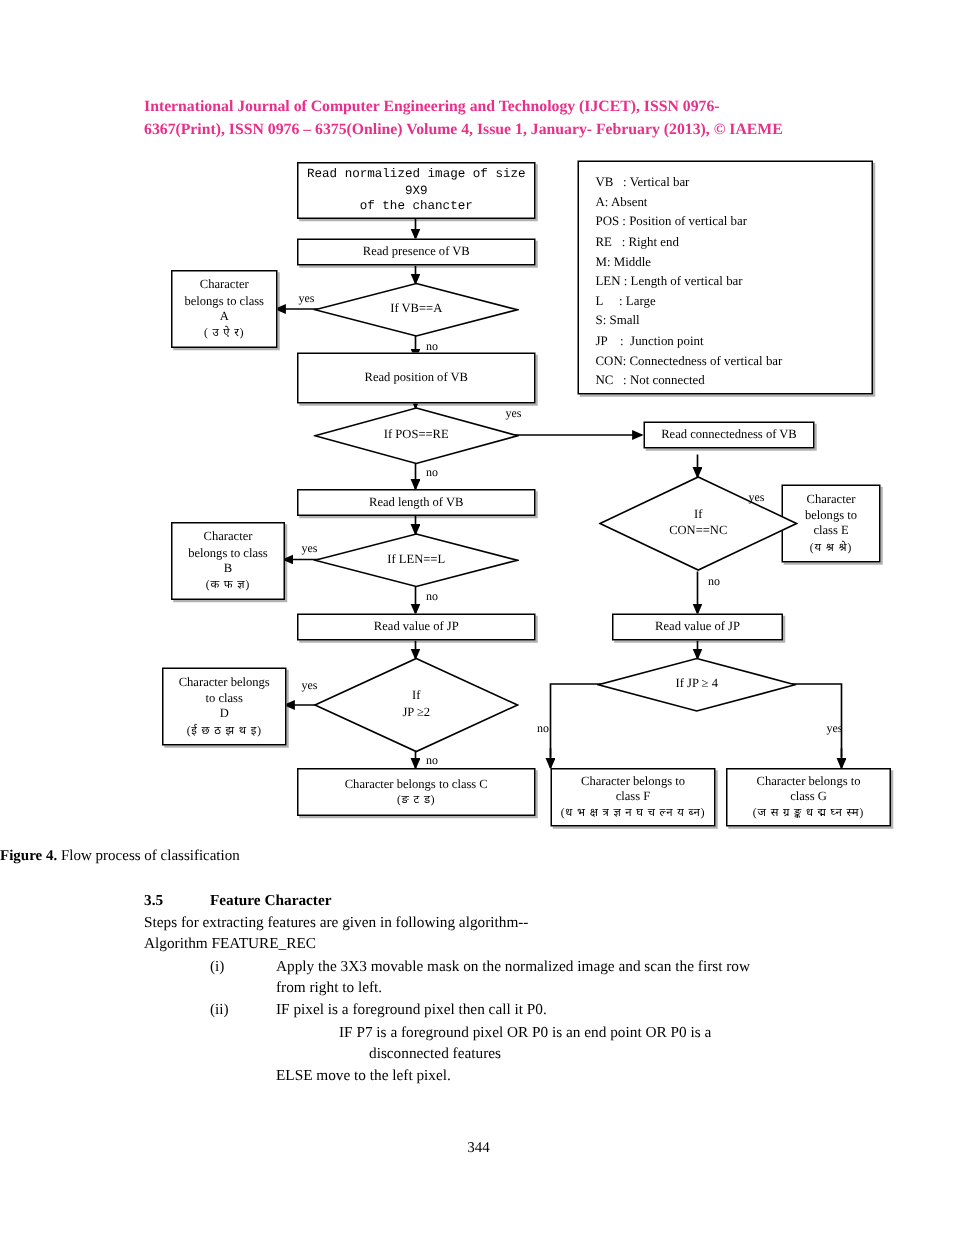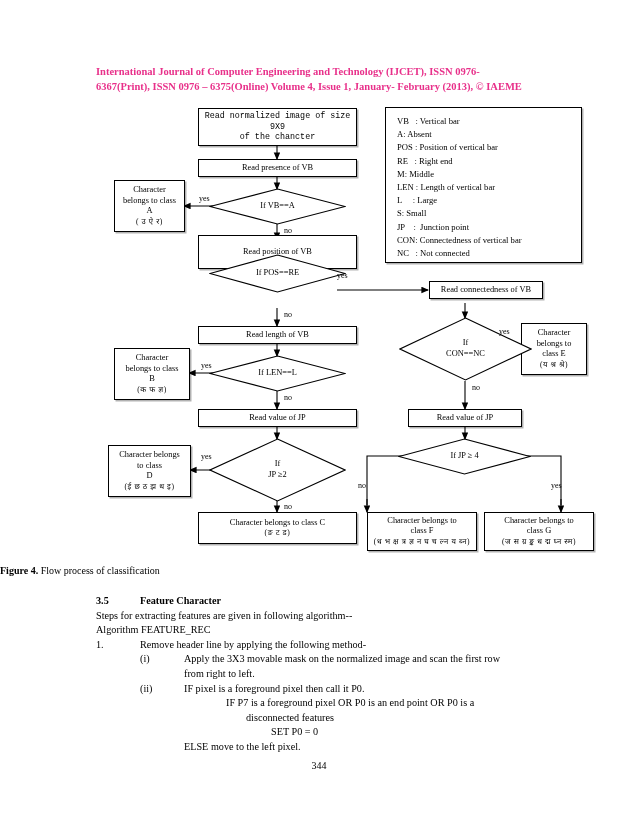--- a/index.html
+++ b/index.html
@@ -223,21 +223,21 @@
 
     <div class="dia" style="left:209px;top:88px;width:137px;height:37px;">
       <svg width="137" height="37">
           <polygon points="68.5,1 136,18.5 68.5,36 1,18.5" fill="#fff" stroke="#000" stroke-width="1.1"></polygon>
         </svg>
       <div class="lbl">
           <span>If VB==A</span>
         </div>
     </div>
 
-    <div class="dia" style="left:209px;top:154px;width:137px;height:39px;">
+    <div class="dia" style="left:209px;top:171px;width:137px;height:39px;">
       <svg width="137" height="39">
           <polygon points="68.5,1 136,19.5 68.5,38 1,19.5" fill="#fff" stroke="#000" stroke-width="1.1"></polygon>
         </svg>
       <div class="lbl">
           <span>If  POS==RE</span>
         </div>
     </div>
 
     <div class="dia" style="left:209px;top:255px;width:137px;height:37px;">
       <svg width="137" height="37">
@@ -309,31 +309,27 @@
   <div class="caption">
     <b>Figure  4.</b><span> Flow process of classification</span>
   </div>
 
   <div class="body">
     <div>
       <span class="sec-num">3.5</span><span class="h">Feature Character</span>
     </div>
     <div>Steps for extracting features are given in following algorithm--</div>
     <div>Algorithm FEATURE_REC</div>
-    <div>
-      <span class="li-num">1.</span><span>Remove header line by applying the following method-</span>
-    </div>
     <div class="pad-sub">
       <span class="sub-num">(i)</span><span>Apply the 3X3 movable mask on the normalized image and scan the first row</span>
     </div>
     <div class="pad-sub2">from right to left.</div>
     <div class="pad-sub">
       <span class="sub-num">(ii)</span><span>IF pixel is a foreground pixel then call it P0.</span>
     </div>
     <div class="pad-deep">IF P7 is a foreground pixel OR P0 is an end point OR P0 is a</div>
     <div class="pad-deep2">disconnected features</div>
-    <div class="pad-deep3">SET P0 = 0</div>
     <div class="pad-sub2">ELSE move to the left pixel.</div>
   </div>
 
   <div class="pageno">344</div>
 
 </div>
 
 </body></html>

